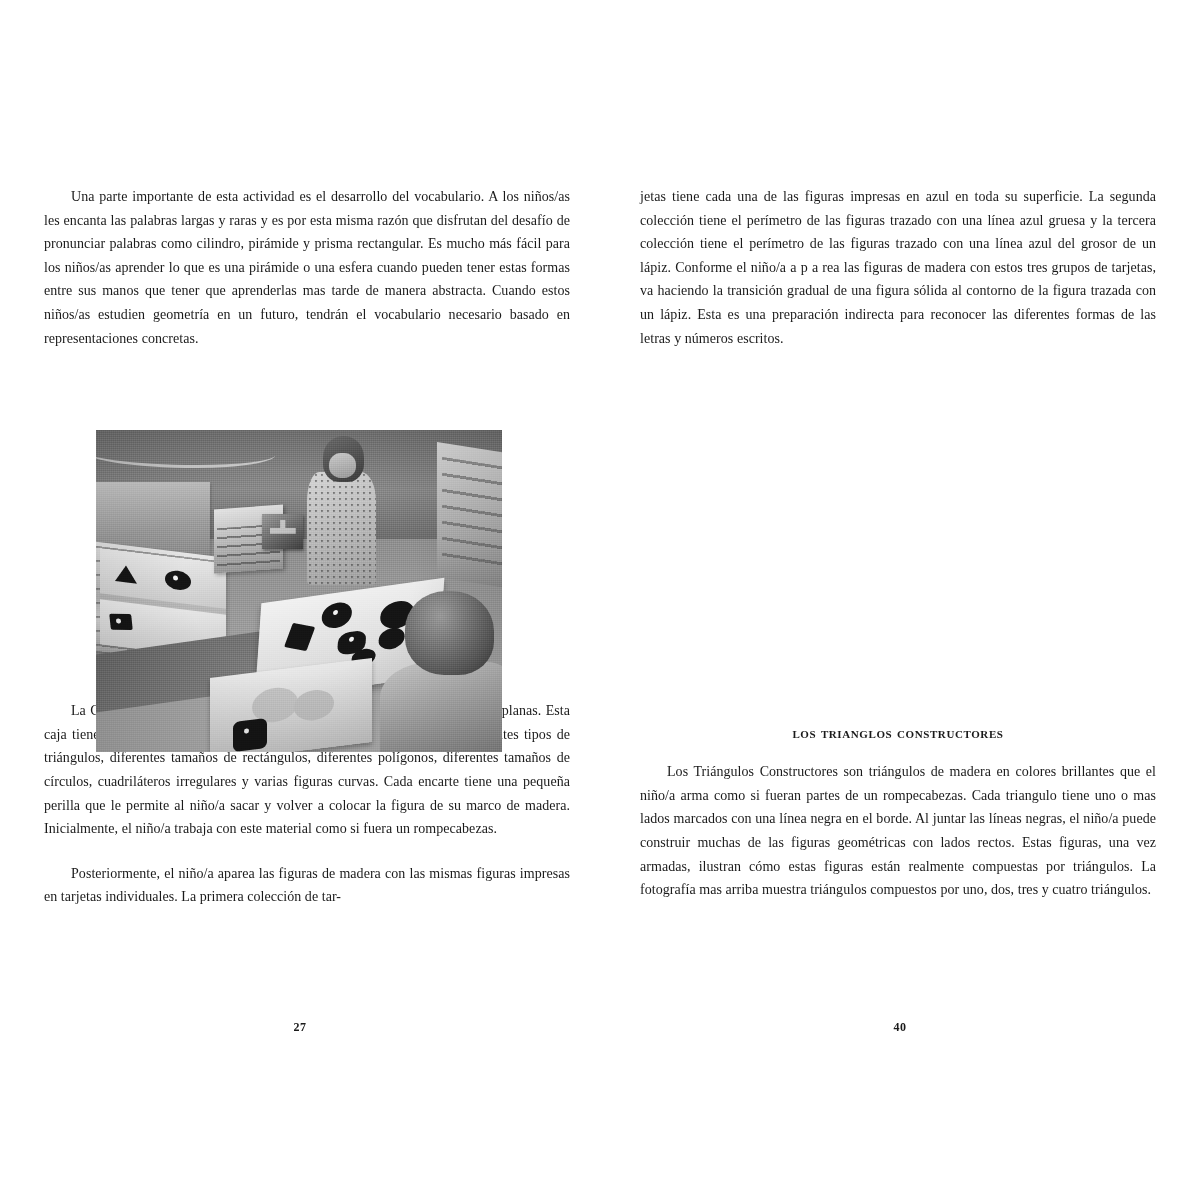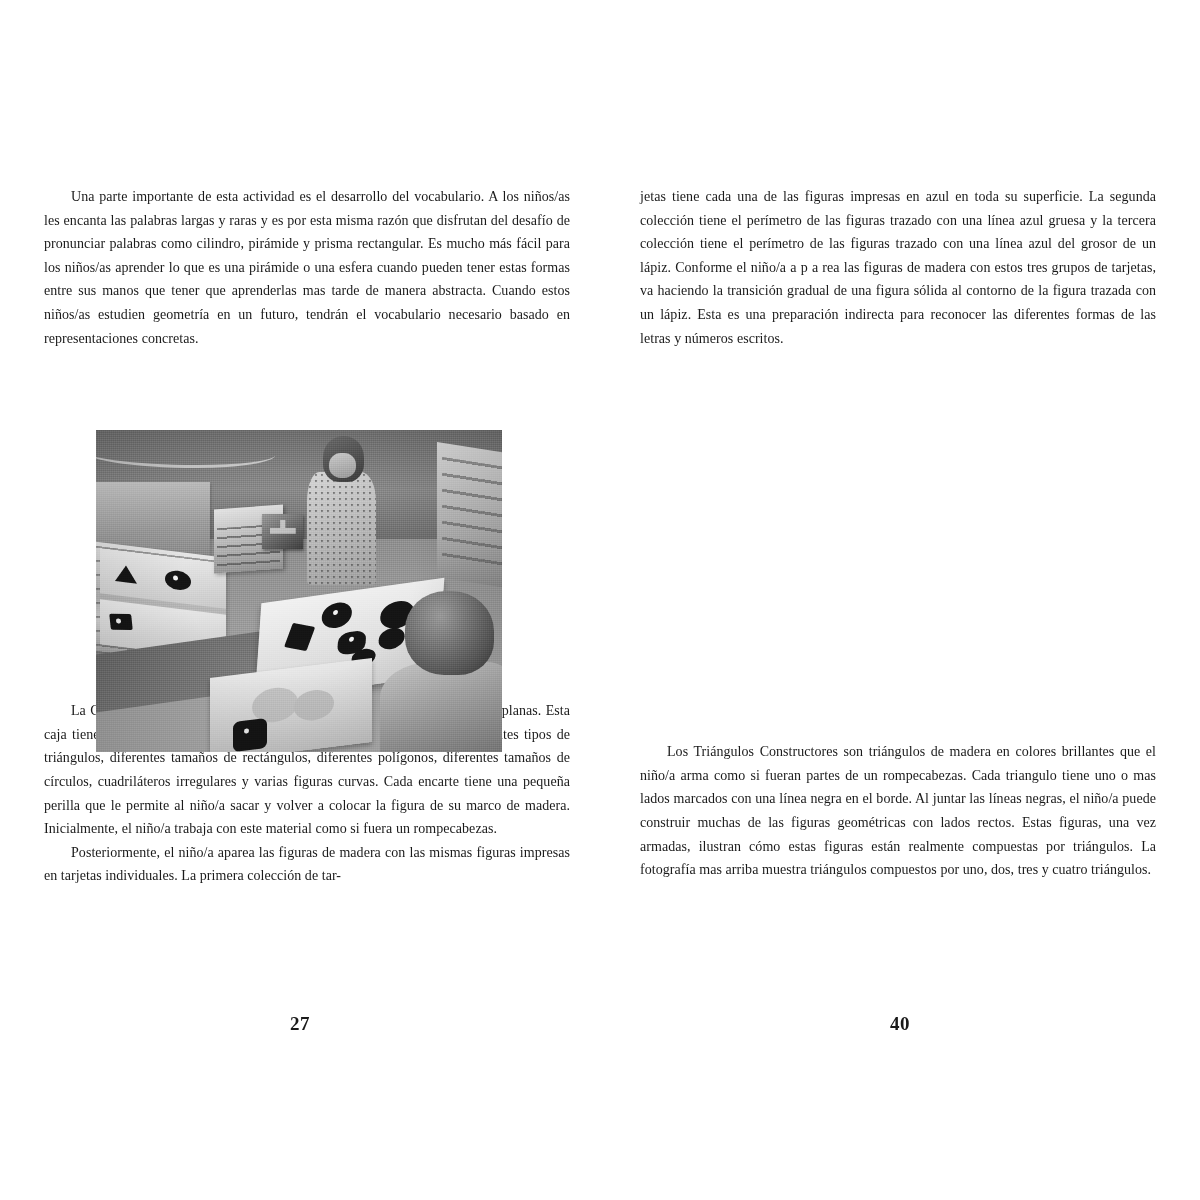--- a/index.html
+++ b/index.html
@@ -45,20 +45,21 @@
     font-size: 14px;
     line-height: 23.6px;
     text-align: justify;
     text-justify: inter-word;
     hyphens: manual;
     -webkit-hyphens: manual;
     letter-spacing: 0.05px;
   }
 
   p.body-text + p.body-text {
+    margin-top: 21px;
   }
 
   p.indent { text-indent: 27px; }
 
   .section-heading {
     margin: 0;
     padding: 0;
     font-size: 16.2px;
     font-weight: bold;
     font-variant: small-caps;
@@ -231,21 +232,21 @@
     background: repeating-linear-gradient(180deg, rgba(80,80,80,.5) 0 3px, rgba(0,0,0,0) 3px 16px);
   }
 
   
   .page-number {
     position: absolute;
     bottom: 165px;
     left: 0;
     width: 100%;
     text-align: center;
-    font-size: 19px;
+    font-size: 12px;
     font-weight: bold;
     letter-spacing: .4px;
   }
 </style>
 </head>
 <body>
 
 <div class="spread">
 
   <div class="page page-left">
@@ -309,20 +310,21 @@
     <div class="page-number">27</div>
   </div>
 
   <div class="page page-right">
     <div class="col">
 
       <p class="body-text">jetas tiene cada una de las figuras impresas en azul en toda su superficie. La segunda colección tiene el perímetro de las figuras trazado con una línea azul gruesa y la tercera colección tiene el perímetro de las figuras trazado con una línea azul del grosor de un lápiz. Conforme el niño/a a p a rea las figuras de madera con estos tres grupos de tarjetas, va haciendo la transición gradual de una figura sólida al contorno de la figura trazada con un lápiz. Esta es una preparación indirecta para reconocer las diferentes formas de las letras y números escritos.</p>
 
       <div style="height:373px"></div>
 
+      <h2 class="section-heading">Los trianglos constructores</h2>
 
       <div style="height:17px"></div>
 
       <p class="body-text indent">Los Triángulos Constructores son triángulos de madera en colores brillantes que el niño/a arma como si fueran partes de un rompecabezas. Cada triangulo tiene uno o mas lados marcados con una línea negra en el borde. Al juntar las líneas negras, el niño/a puede construir muchas de las figuras geométricas con lados rectos. Estas figuras, una vez armadas, ilustran cómo estas figuras están realmente compuestas por triángulos. La fotografía mas arriba muestra triángulos compuestos por uno, dos, tres y cuatro triángulos.</p>
     </div>
 
     <div class="page-number">40</div>
   </div>
 
 </div>

